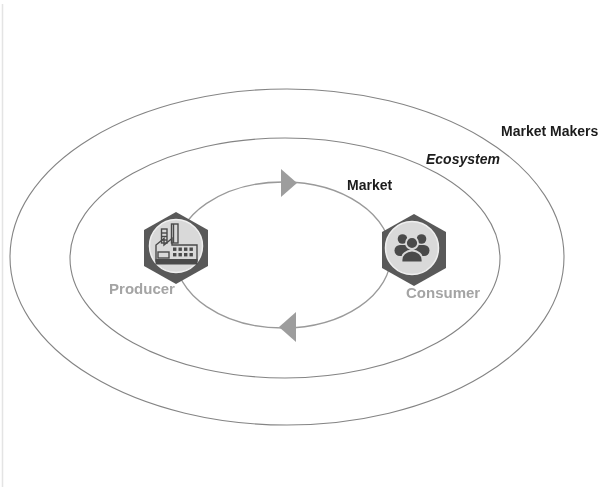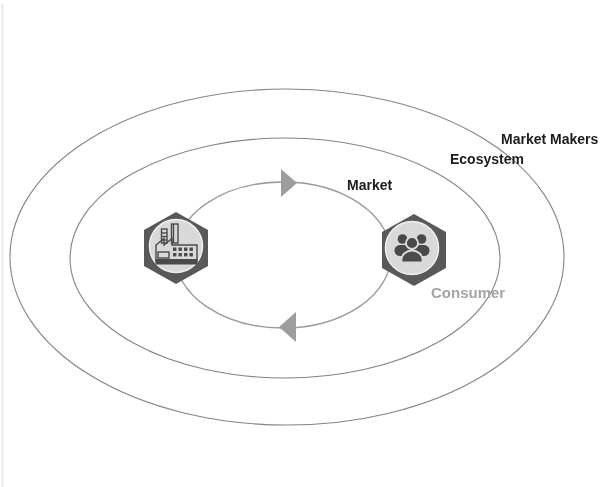--- a/index.html
+++ b/index.html
@@ -13,25 +13,25 @@
   .arrow{fill:var(--arrow,#9d9d9d);stroke:none;}
   .hex{fill:var(--hexagon,#595959);}
   .icon-circle{fill:var(--icon-circle,#d9d9d9);stroke:#efefef;stroke-width:1.5;}
   .glyph{fill:var(--icon-glyph,#4a4a4a);stroke:none;}
   .glyph-o{fill:none;stroke:var(--icon-glyph,#4a4a4a);stroke-width:1.4;}
   .glyph-front{fill:var(--icon-glyph,#4a4a4a);stroke:var(--icon-circle,#d9d9d9);stroke-width:1.8;}
   .page-edge{stroke:var(--page-edge,#e4e4e4);stroke-width:1.5;}
   .lbl{position:absolute;white-space:nowrap;line-height:18px;}
   .lbl-ring{font-size:14px;font-weight:700;color:var(--ring-label,#1c1c1c);}
   .lbl-node{font-size:15px;font-weight:700;color:var(--node-label,#a4a4a4);width:72px;text-align:center;}
-  #lbl-market-makers{left:501px;top:130px;}
-  #lbl-ecosystem{left:450px;top:150px;}
+  #lbl-market-makers{left:501px;top:122px;}
+  #lbl-ecosystem{left:426px;top:150px;font-style:italic;}
   #lbl-nucleus{left:347px;top:176px;}
   #lbl-producer{left:106px;top:280px;}
-  #lbl-consumer{left:406px;top:284px;margin-left:25px;}
+  #lbl-consumer{left:406px;top:284px;}
 </style>
 </head>
 <body>
 
 <div class="stage">
 
   <svg width="600" height="487" viewBox="0 0 600 487">
 
     <line class="page-edge" x1="2.5" y1="4" x2="2.5" y2="487"></line>
 
@@ -86,14 +86,15 @@
         <circle class="glyph-front" cx="412" cy="243" r="6"></circle>
         <path class="glyph-front" d="M401.5,262.5 v-2.5 a10.5,9.5 0 0 1 21,0 v2.5 Z"></path>
       </g>
     </g>
   </svg>
 
   <div class="lbl lbl-ring" id="lbl-market-makers">Market Makers</div>
   <div class="lbl lbl-ring" id="lbl-ecosystem">Ecosystem</div>
   <div class="lbl lbl-ring" id="lbl-nucleus">Market</div>
 
+  <div class="lbl lbl-node" id="lbl-producer">Producer</div>
   <div class="lbl lbl-node" id="lbl-consumer">Consumer</div>
 </div>
 
 </body></html>

